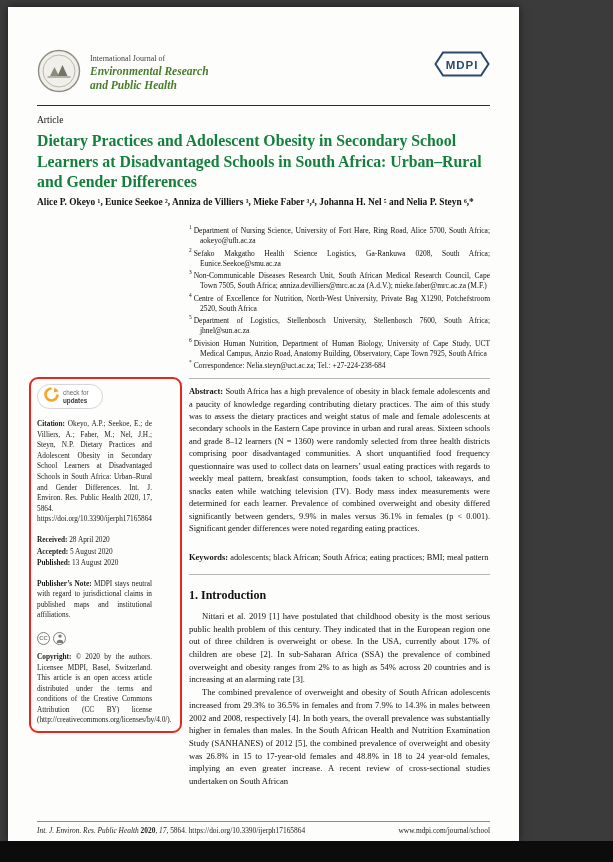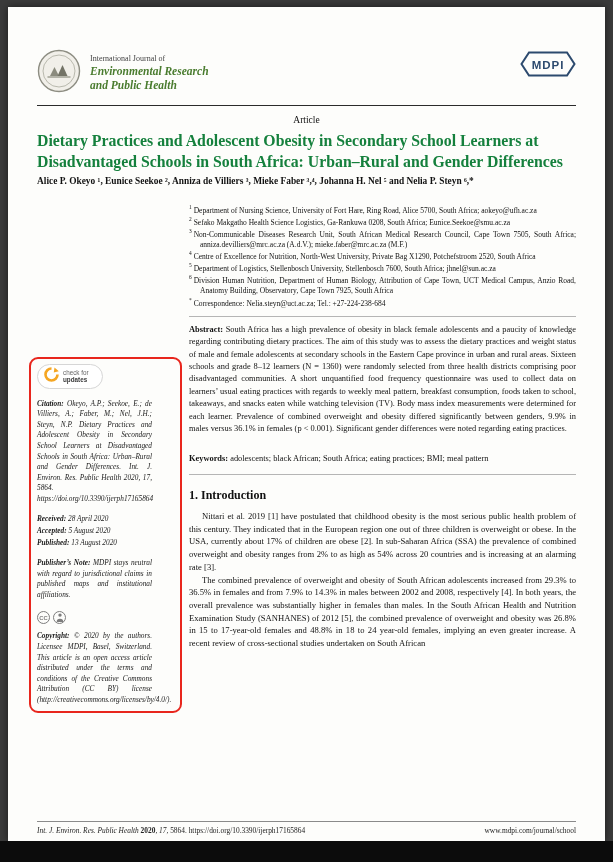--- a/index.html
+++ b/index.html
@@ -5,56 +5,56 @@
   * { margin:0; padding:0; box-sizing:border-box; }
   html,body { width:613px; height:862px; }
   body {
     position:relative;
     background:#3b3b3b;
     font-family:"Liberation Serif","DejaVu Serif",serif;
     overflow:hidden;
   }
   .page {
     position:absolute; left:8px; top:7px;
-    width:597px; height:834px;
+    width:511px; height:834px;
     background:#fdfdfb;
     box-shadow:0 0 8px rgba(0,0,0,.55);
   }
   .viewer-bottom-bar {
     position:absolute; left:0; bottom:0;
     width:613px; height:21px; background:#0c0c0c;
   }
   .inner { padding:42px 29px 0 29px; }
 
   
   .masthead { display:flex; justify-content:space-between; align-items:flex-start;
               padding-bottom:8px; border-bottom:1px solid #2b2b2b; }
   .brand { display:flex; align-items:center; gap:9px; }
   .journal-name { line-height:1.25; }
   .jn1 { font-size:8px; color:#444; }
   .jn2 { font-size:11.5px; font-weight:bold; font-style:italic; color:#4a7c2f; }
   .mdpi { margin-top:2px; }
 
-  .article-type { margin-top:9px; font-size:9.5px; color:#111;text-align:center; }
+  .article-type { margin-top:9px; font-size:9.5px; color:#111; }
   .title { margin-top:6px; font-size:15.8px; line-height:1.3; font-weight:bold; color:#15803d; }
   .authors { margin-top:2px; font-size:9.4px; line-height:1.55; font-weight:bold; color:#111; }
 
   
   .columns { margin-top:15px; display:grid; grid-template-columns:115px 1fr; column-gap:37px; }
 
   
   .margin-col { position:relative; align-self:start; margin-top:160px;
                 font-size:7.3px; line-height:1.45; color:#1a1a1a; }
   .red-box { position:absolute; left:-8px; right:-30px; top:-7px; bottom:-7px;
              border:2.5px solid #e8261d; border-radius:9px; pointer-events:none; }
   .badge { width:66px; height:25px; background:#fff; border:1px solid #d6d6d6;
            border-radius:13px; display:flex; align-items:center; gap:4px; padding:0 6px; }
   .badge-text { font-family:"Liberation Sans",sans-serif; font-size:6.3px; line-height:1.2; color:#666; }
   .badge-text .b2 { font-weight:bold; color:#3a3a3a; }
-  .side-block { margin-top:10px; text-align:justify;font-style:italic; }
+  .side-block { margin-top:10px; text-align:justify; }
   .side-line { margin-bottom:1px; }
   .lbl { font-weight:bold; }
   .cc-badge { margin-top:11px; display:flex; gap:3px; align-items:center; }
   .cc-circle { width:13px; height:13px; border:1.2px solid #7d7d7d; border-radius:50%;
                display:flex; align-items:center; justify-content:center;
                font-family:"Liberation Sans",sans-serif; font-size:5.8px; font-weight:bold; color:#7d7d7d; }
 
   
   .main-col { font-size:8.4px; color:#111; }
   .affil { font-size:7.5px; line-height:1.4; text-align:justify;
@@ -163,21 +163,21 @@
       </aside>
 
       <main class="main-col">
 
         <div>
           <div class="affil"><span class="num">1</span><span>Department of Nursing Science, University of Fort Hare, Ring Road, Alice 5700, South Africa; aokeyo@ufh.ac.za</span></div>
           <div class="affil"><span class="num">2</span><span>Sefako Makgatho Health Science Logistics, Ga-Rankuwa 0208, South Africa; Eunice.Seekoe@smu.ac.za</span></div>
           <div class="affil"><span class="num">3</span><span>Non-Communicable Diseases Research Unit, South African Medical Research Council, Cape Town 7505, South Africa; anniza.devilliers@mrc.ac.za (A.d.V.); mieke.faber@mrc.ac.za (M.F.)</span></div>
           <div class="affil"><span class="num">4</span><span>Centre of Excellence for Nutrition, North-West University, Private Bag X1290, Potchefstroom 2520, South Africa</span></div>
           <div class="affil"><span class="num">5</span><span>Department of Logistics, Stellenbosch University, Stellenbosch 7600, South Africa; jhnel@sun.ac.za</span></div>
-          <div class="affil"><span class="num">6</span><span>Division Human Nutrition, Department of Human Biology, Attribution of Cape Town, UCT Medical Campus, Anzio Road, Anatomy Building, Observatory, Cape Town 7925, South Africa</span></div>
+          <div class="affil"><span class="num">6</span><span>Division Human Nutrition, Department of Human Biology, University of Cape Study, UCT Medical Campus, Anzio Road, Anatomy Building, Observatory, Cape Town 7925, South Africa</span></div>
           <div class="affil"><span class="num">*</span><span>Correspondence: Nelia.steyn@uct.ac.za; Tel.: +27-224-238-684</span></div>
         </div>
 
         <div class="rule"></div>
 
         <p class="abstract">
           <span class="lbl">Abstract:</span>
           <span>South Africa has a high prevalence of obesity in black female adolescents and a paucity of knowledge regarding contributing dietary practices. The aim of this study was to assess the dietary practices and weight status of male and female adolescents at secondary schools in the Eastern Cape province in urban and rural areas. Sixteen schools and grade 8–12 learners (N = 1360) were randomly selected from three health districts comprising poor disadvantaged communities. A short unquantified food frequency questionnaire was used to collect data on learners’ usual eating practices with regards to weekly meal pattern, breakfast consumption, foods taken to school, takeaways, and snacks eaten while watching television (TV). Body mass index measurements were determined for each learner. Prevalence of combined overweight and obesity differed significantly between genders, 9.9% in males versus 36.1% in females (p &lt; 0.001). Significant gender differences were noted regarding eating practices.</span>
         </p>
 

